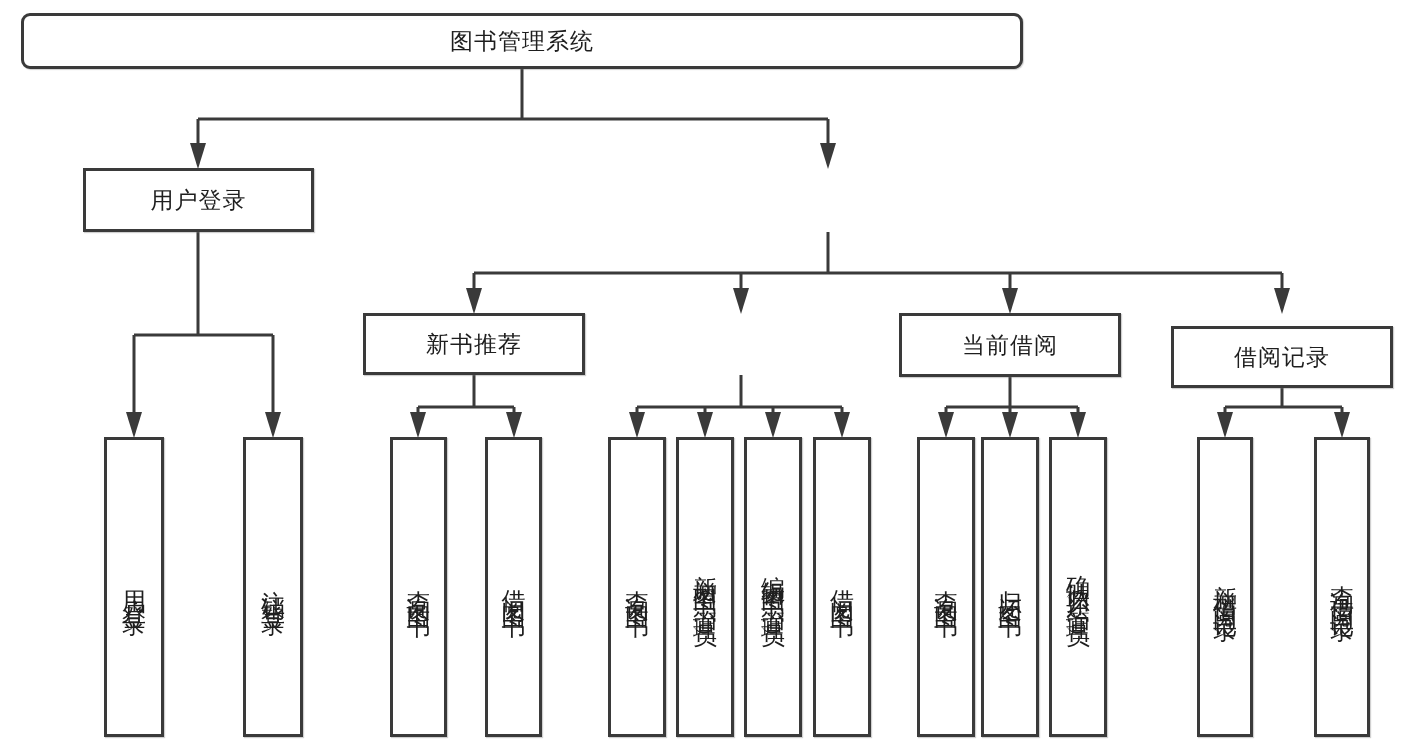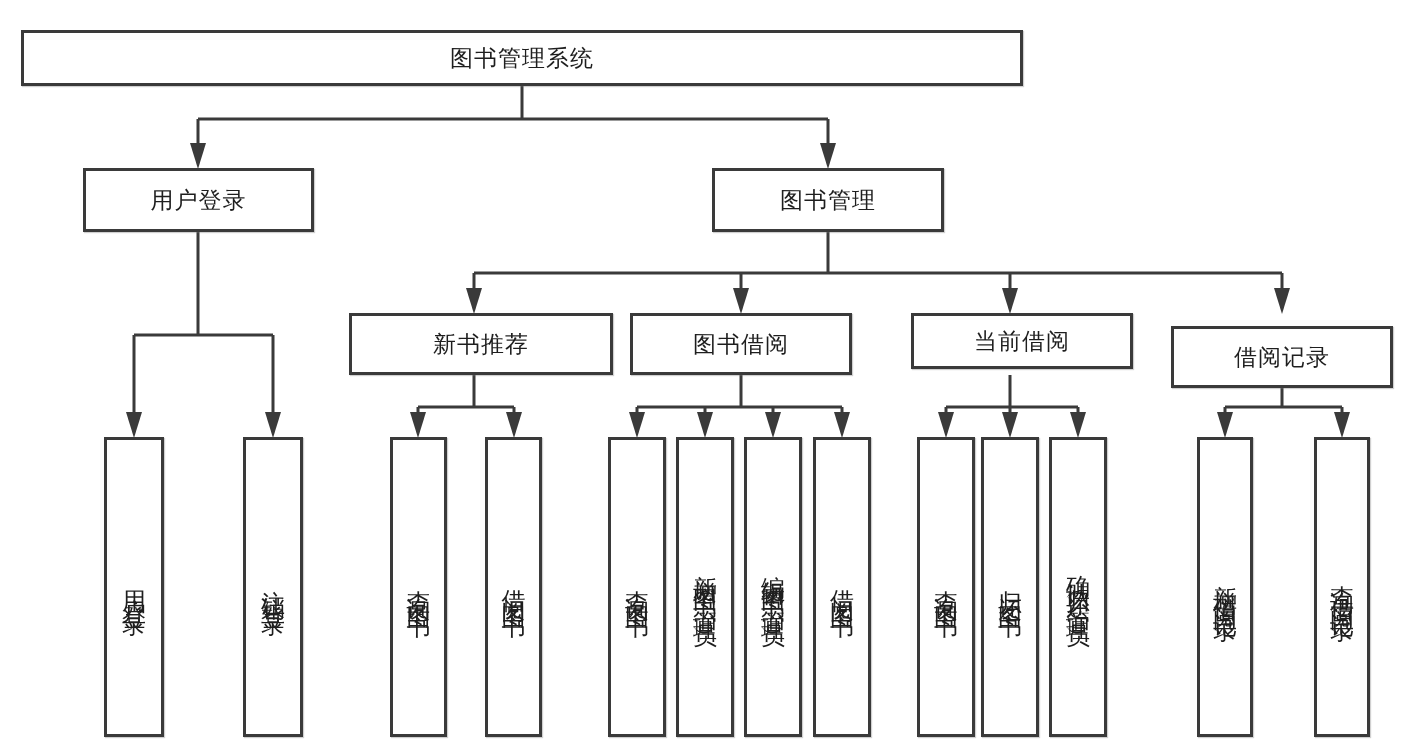--- a/index.html
+++ b/index.html
@@ -85,28 +85,26 @@
       <polygon points="765,412 781,412 773,438"></polygon>
       <polygon points="834,412 850,412 842,438"></polygon>
       <polygon points="938,412 954,412 946,438"></polygon>
       <polygon points="1002,412 1018,412 1010,438"></polygon>
       <polygon points="1070,412 1086,412 1078,438"></polygon>
       <polygon points="1217,412 1233,412 1225,438"></polygon>
       <polygon points="1334,412 1350,412 1342,438"></polygon>
     </g>
   </svg>
 
-  <div class="node hbox" style="left:21px; top:30px; width:1002px; height:56px;">图书管理系统</div>
+  <div class="node hbox" style="left:21px; top:13px; width:1002px; height:56px;border-radius:9px;">图书管理系统</div>
 
   <div class="node hbox" style="left:83px; top:168px; width:231px; height:64px;">用户登录</div>
-  <div class="node hbox" style="left:712px; top:168px; width:232px; height:64px;">图书管理</div>
 
-  <div class="node hbox" style="left:349px; top:313px; width:264px; height:62px;">新书推荐</div>
-  <div class="node hbox" style="left:630px; top:313px; width:222px; height:62px;">图书借阅</div>
-  <div class="node hbox" style="left:899px; top:313px; width:222px; height:56px;margin-left:12px;">当前借阅</div>
+  <div class="node hbox" style="left:363px; top:313px; width:222px; height:62px;">新书推荐</div>
+  <div class="node hbox" style="left:899px; top:313px; width:222px; height:64px;">当前借阅</div>
   <div class="node hbox" style="left:1171px; top:326px; width:222px; height:62px;">借阅记录</div>
 
   <div class="node vbox" style="left:104px; top:437px; width:60px; height:300px;">
       <span>用户登录</span>
     </div>
   <div class="node vbox" style="left:243px; top:437px; width:60px; height:300px;">
       <span>注销登录</span>
     </div>
 
   <div class="node vbox" style="left:390px; top:437px; width:57px; height:300px;">

